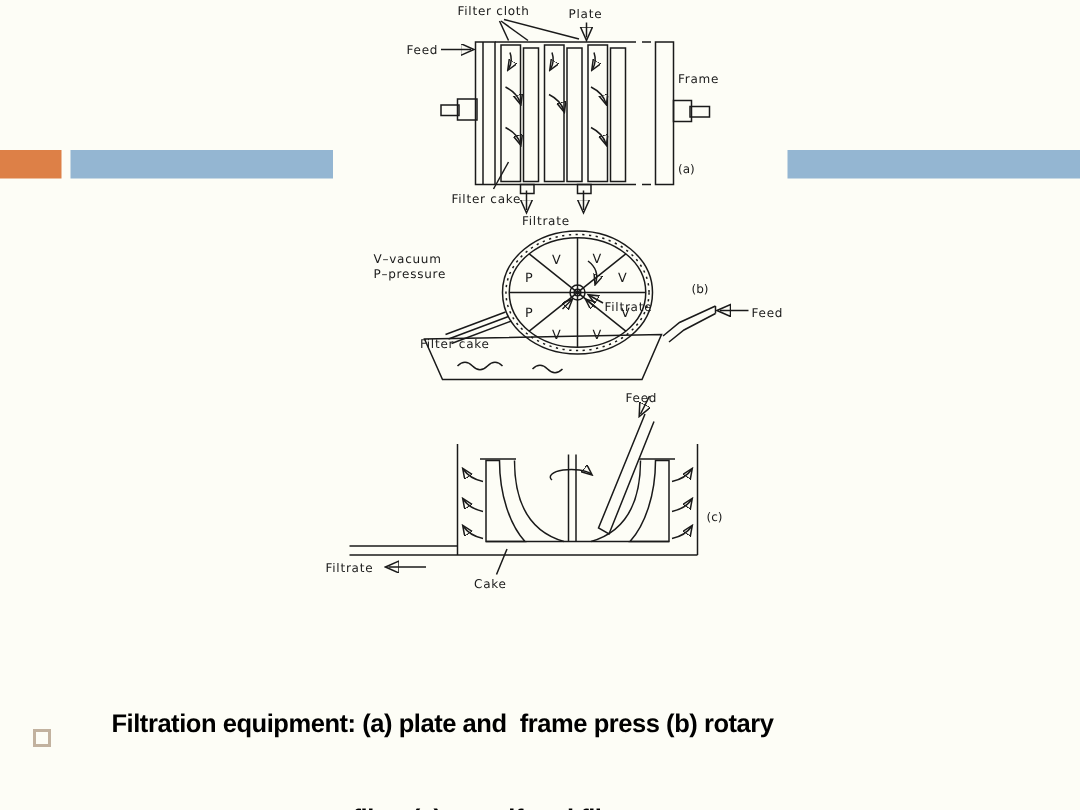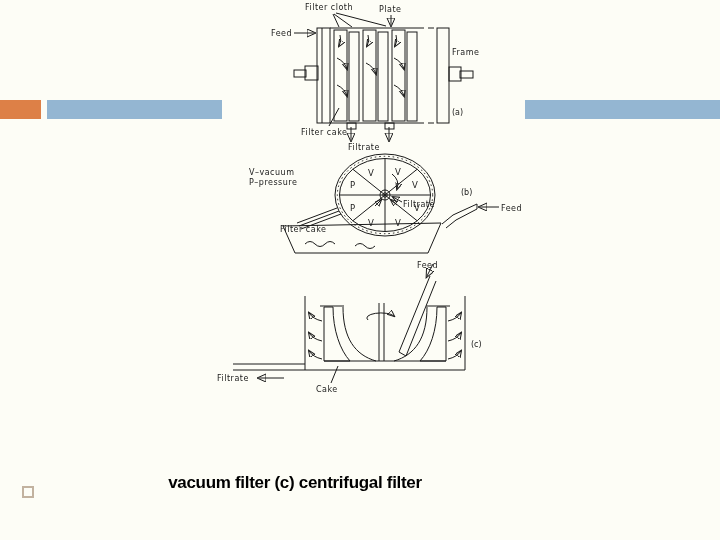--- a/index.html
+++ b/index.html
@@ -182,18 +182,19 @@
       <line x1="331" y1="383" x2="338" y2="366" stroke-width="0.8"></line>
 
       <text x="417" y="268">Feed</text>
       <text x="471" y="347" class="tag">(c)</text>
       <text x="217" y="381">Filtrate</text>
       <text x="316" y="392">Cake</text>
     </g>
   </svg>
 
   <div class="caption">
+    <span>Filtration equipment: (a) plate and  frame press (b) rotary</span>
     <span>vacuum filter (c) centrifugal filter</span>
   </div>
 
   <div class="bullet" style="border-color: rgb(194, 178, 159);"></div>
 
 </div>
 
 </body></html>

